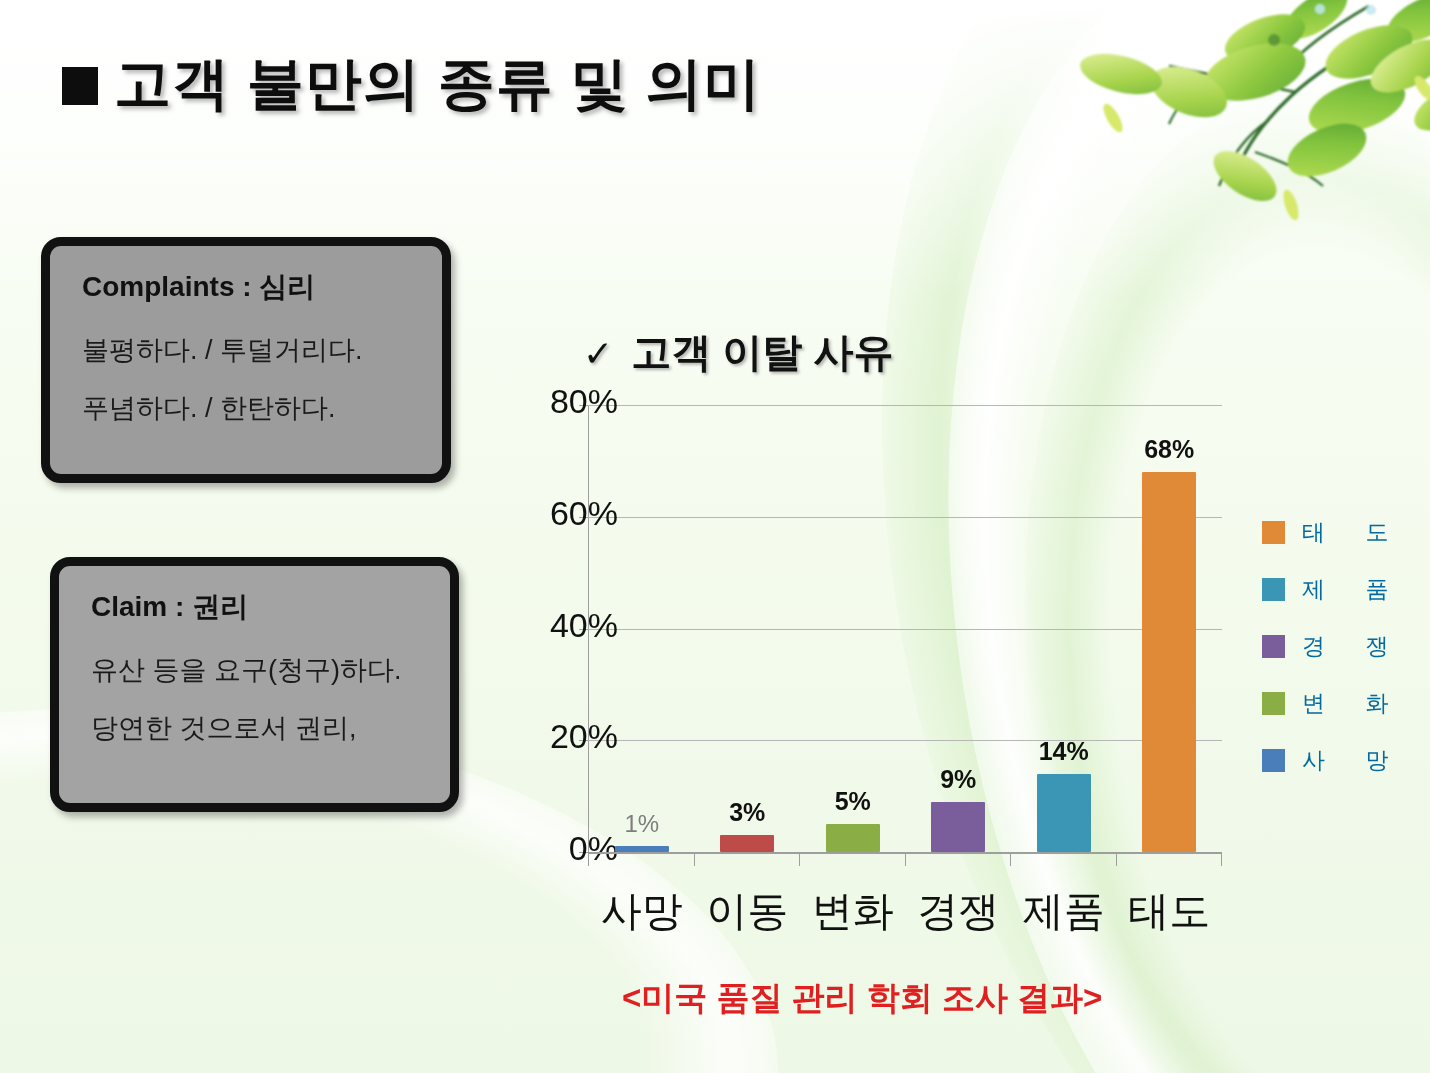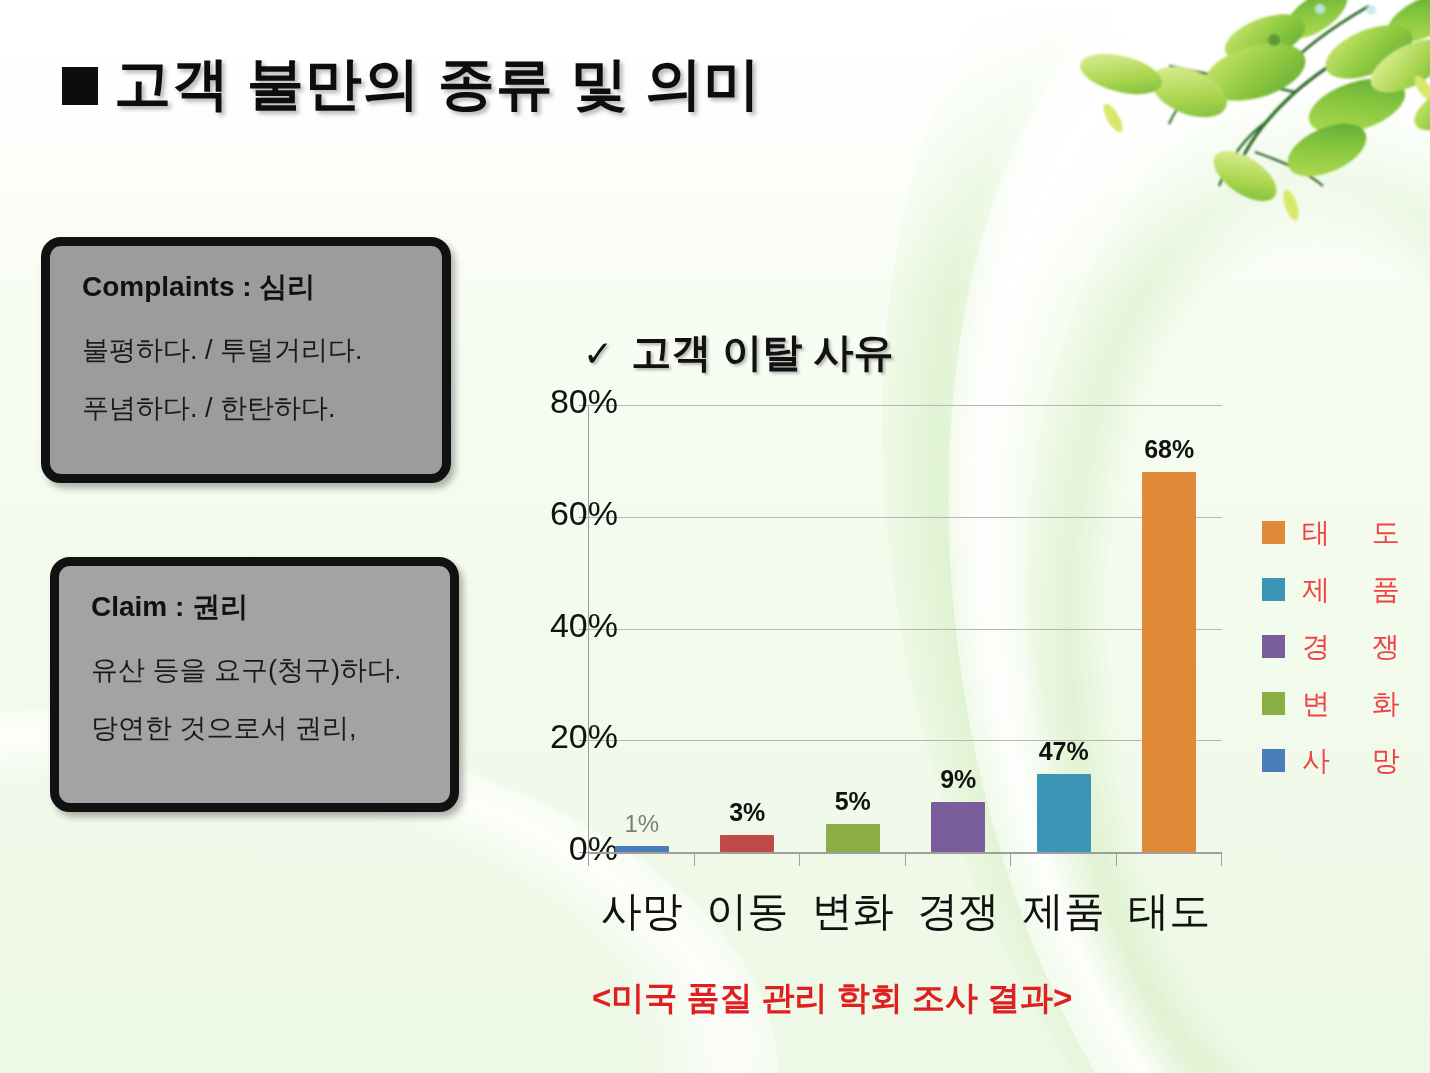--- a/index.html
+++ b/index.html
@@ -231,30 +231,30 @@
     display: flex;
     align-items: center;
     height: 57px;
   }
   .legend-swatch {
     width: 23px; height: 23px;
     flex: 0 0 auto;
     margin-right: 17px;
   }
   .legend-text {
-    font-size: 28px;
-    color: #ef4444;
+    font-size: 23px;
+    color: #0369a1;
     letter-spacing: 17px;
     white-space: nowrap;
   }
 
   
   #caption {
     position: absolute;
-    left: 592px; top: 976px;
+    left: 622px; top: 976px;
     font-size: 33px;
     font-weight: bold;
     color: #e02020;
     white-space: nowrap;
   }
 </style>
 </head>
 <body>
 
 <div id="slide">
@@ -369,21 +369,21 @@
         </div>
         <div class="bar-cell">
           <div class="bar-label" style="bottom: 35.9375px;">5%</div>
           <div class="bar" style="height: 27.9375px; background: rgb(139, 173, 69);"></div>
         </div>
         <div class="bar-cell">
           <div class="bar-label" style="bottom: 58.2875px;">9%</div>
           <div class="bar" style="height: 50.2875px; background: rgb(122, 94, 155);"></div>
         </div>
         <div class="bar-cell">
-          <div class="bar-label" style="bottom: 86.225px;">47%</div>
+          <div class="bar-label" style="bottom: 86.225px;">14%</div>
           <div class="bar" style="height: 78.225px; background: rgb(59, 149, 181);"></div>
         </div>
         <div class="bar-cell">
           <div class="bar-label" style="bottom: 387.95px;">68%</div>
           <div class="bar" style="height: 379.95px; background: rgb(224, 138, 56);"></div>
         </div>
       </div>
     <div id="xticks">
         <div class="xtick" style="left: 0px;"></div>
         <div class="xtick" style="left: 106px;"></div>

